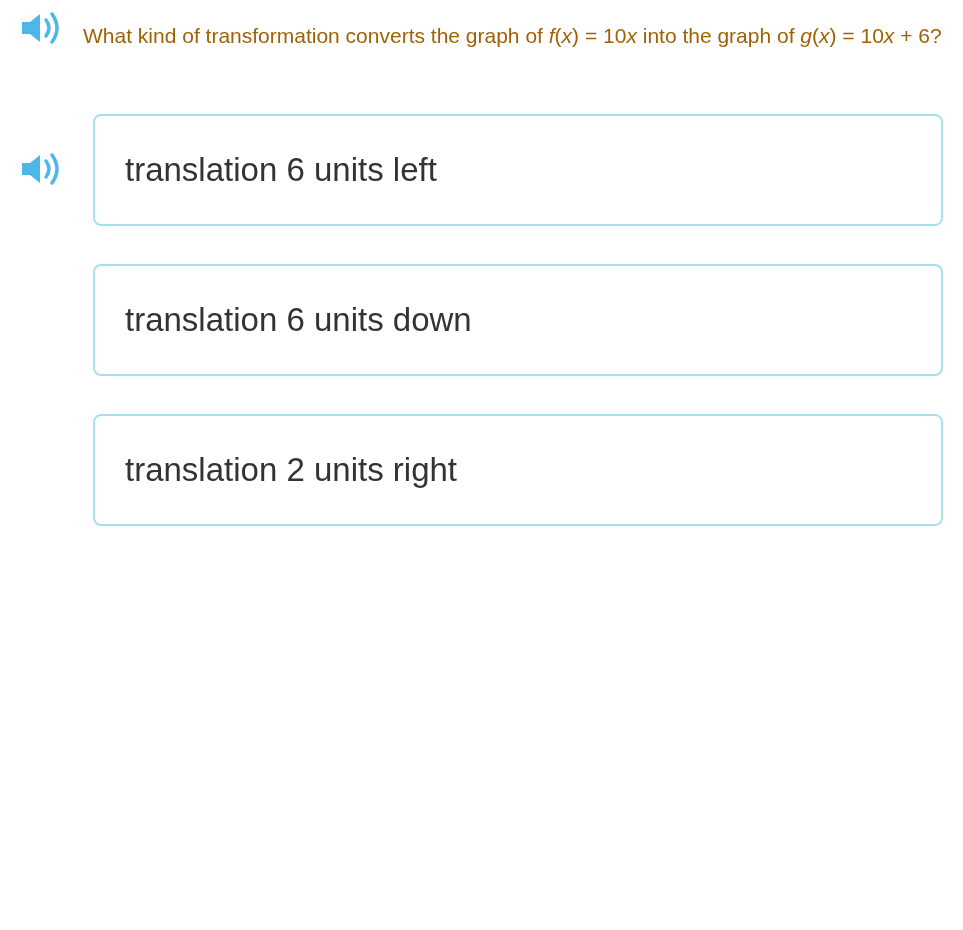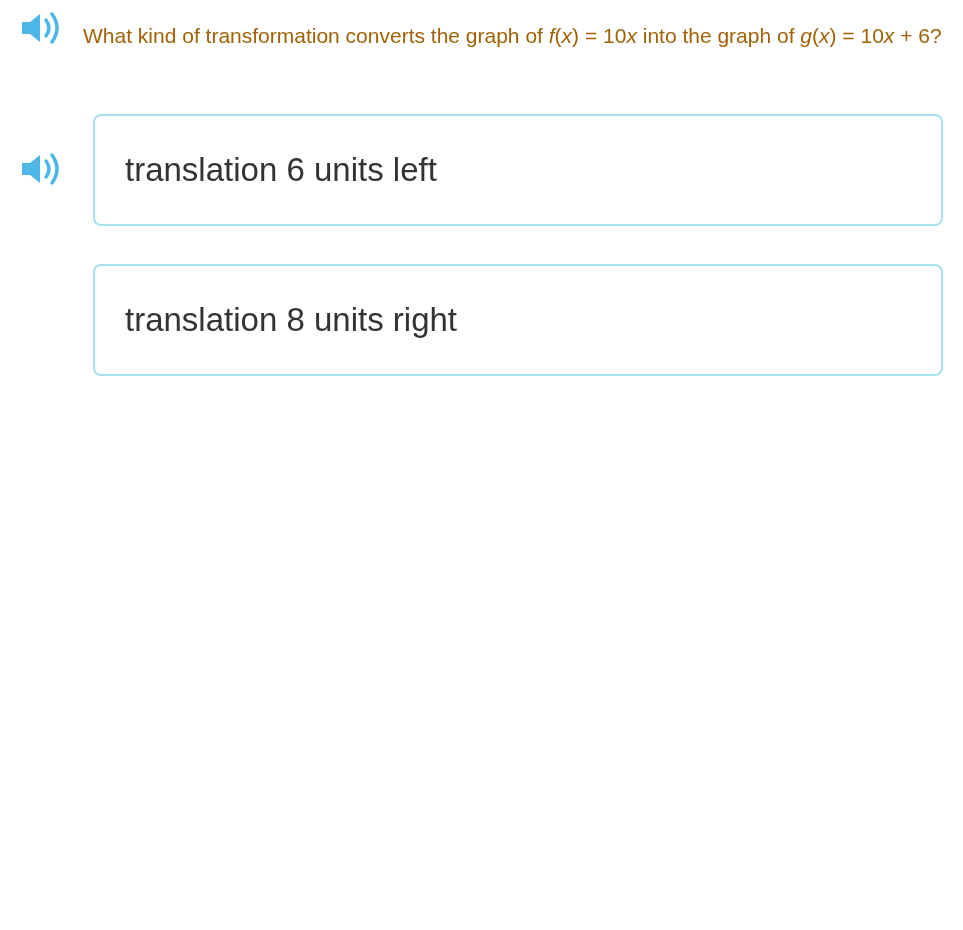--- a/index.html
+++ b/index.html
@@ -82,16 +82,19 @@
       <path d="M 2 14 L 2 26 L 10 26 L 20 34 L 20 6 L 10 14 Z" fill="#4db8e8"></path>
       <path d="M 26 12 Q 32 20 26 28" stroke="#4db8e8" stroke-width="3.5" fill="none" stroke-linecap="round"></path>
       <path d="M 32 6 Q 42 20 32 34" stroke="#4db8e8" stroke-width="3.5" fill="none" stroke-linecap="round"></path>
     </svg>
   </div>
   <div class="options-list">
     <button class="option-button">
       <span>translation 6 units left</span>
     </button>
     <button class="option-button">
-      <span>translation 8 units right</span>
+      <span>translation 6 units down</span>
+    </button>
+    <button class="option-button">
+      <span>translation 2 units right</span>
     </button>
   </div>
 </div>
 
 </body></html>

